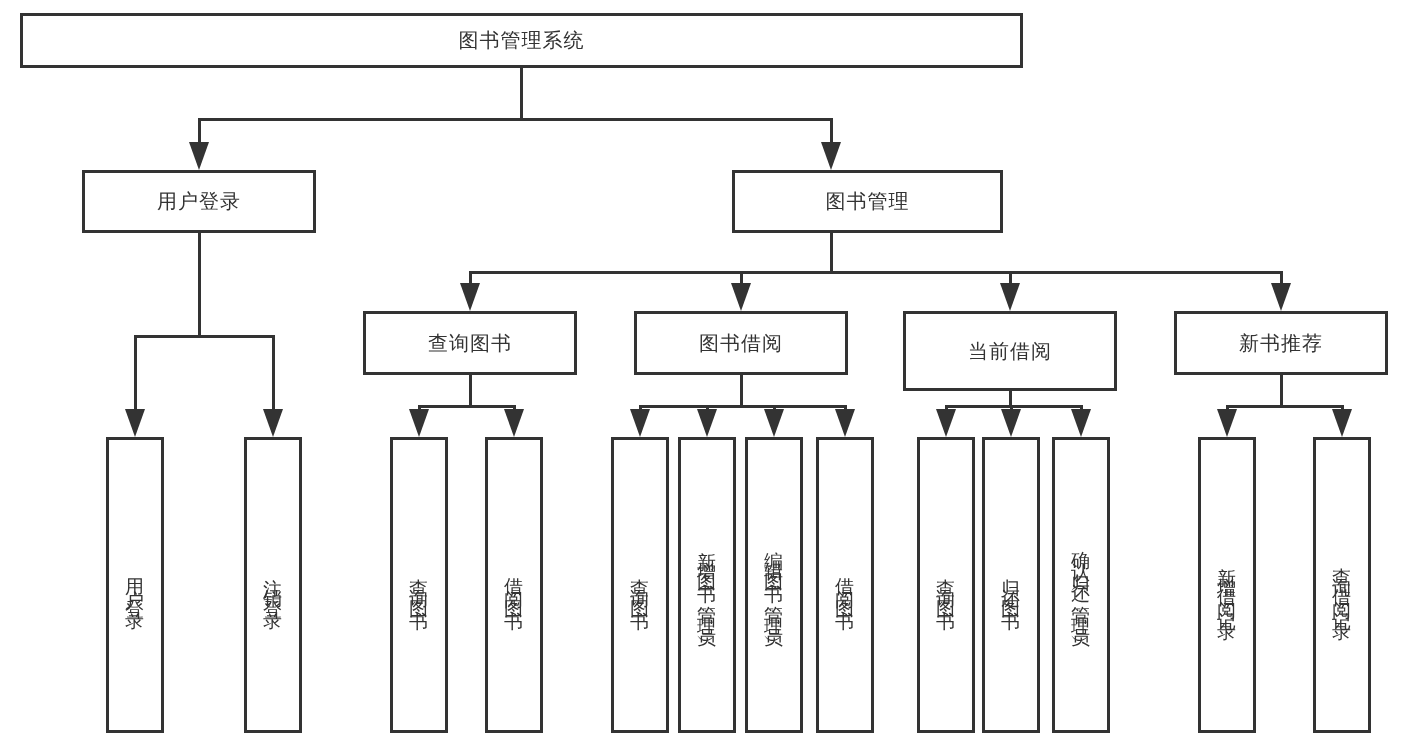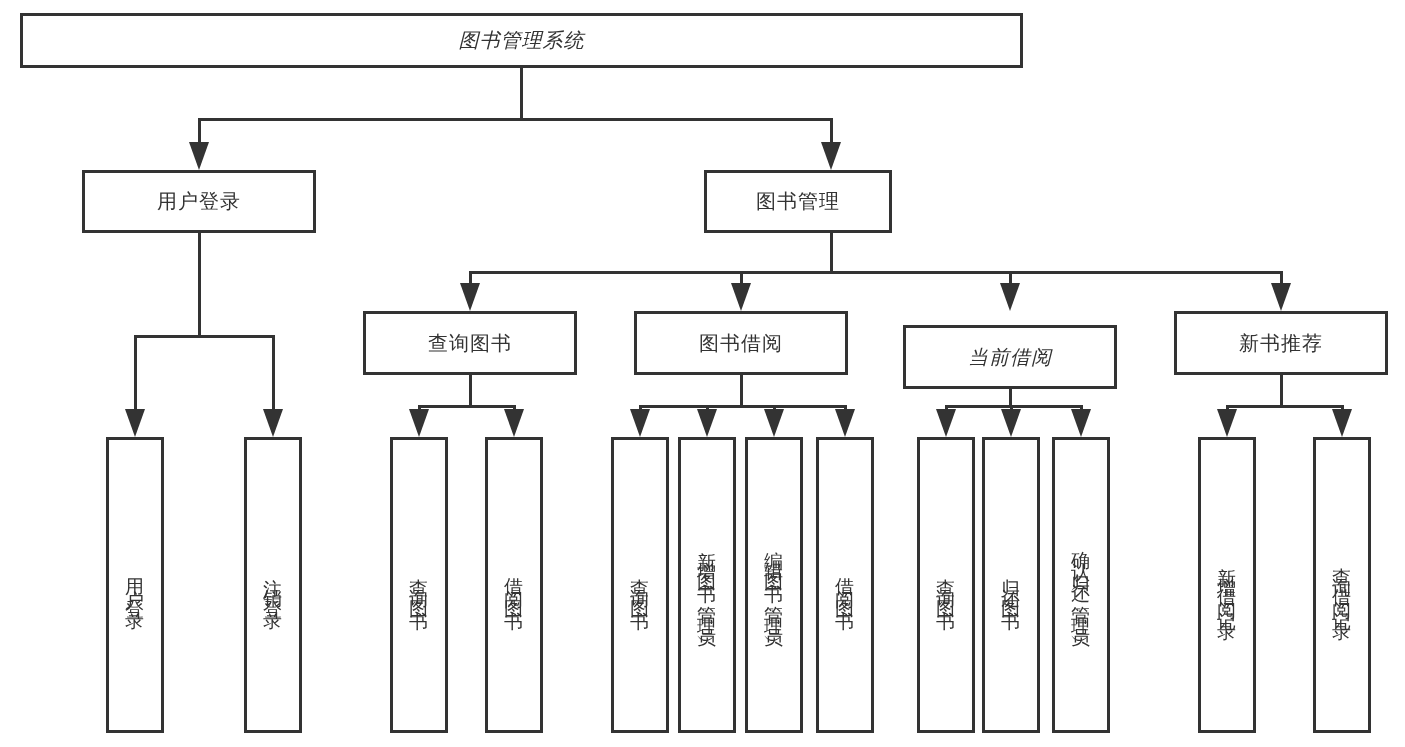--- a/index.html
+++ b/index.html
@@ -29,35 +29,35 @@
     position:absolute; left:1186px; top:713px; z-index:3;
     font-size:19px; color:#a8a8a8; letter-spacing:1px;
     text-shadow:0 1px 2px rgba(255,255,255,0.8);
   }
 </style>
 </head>
 <body>
 
 <div class="canvas">
 
-  <div class="box" style="left:20px;top:13px;width:1003px;height:55px;font-style:italic;">
+  <div class="box" style="left:20px;top:13px;width:1003px;height:55px;">
     <span>图书管理系统</span>
   </div>
 
   <div class="vl" style="left:520px;top:68px;height:50px;"></div>
   <div class="hl" style="left:198px;top:118px;width:635px;"></div>
   <div class="vl" style="left:198px;top:118px;height:27px;"></div>
   <div class="arr" style="left:189px;top:142px;"></div>
   <div class="vl" style="left:830px;top:118px;height:27px;"></div>
   <div class="arr" style="left:821px;top:142px;"></div>
 
   <div class="box" style="left:82px;top:170px;width:234px;height:63px;">
     <span>用户登录</span>
   </div>
-  <div class="box" style="left:704px;top:170px;width:188px;height:63px;text-align:right;">
+  <div class="box" style="left:732px;top:170px;width:271px;height:63px;text-align:right;">
     <span>图书管理</span>
   </div>
 
   <div class="vl" style="left:198px;top:233px;height:105px;"></div>
   <div class="hl" style="left:134px;top:335px;width:141px;"></div>
   <div class="vl" style="left:134px;top:335px;height:74px;"></div>
   <div class="arr" style="left:125px;top:409px;"></div>
   <div class="vl" style="left:272px;top:335px;height:74px;"></div>
   <div class="arr" style="left:263px;top:409px;"></div>
 
@@ -71,21 +71,21 @@
   <div class="arr" style="left:1000px;top:283px;"></div>
   <div class="vl" style="left:1280px;top:271px;height:14px;"></div>
   <div class="arr" style="left:1271px;top:283px;"></div>
 
   <div class="box" style="left:363px;top:311px;width:214px;height:64px;">
     <span>查询图书</span>
   </div>
   <div class="box" style="left:634px;top:311px;width:214px;height:64px;">
     <span>图书借阅</span>
   </div>
-  <div class="box" style="left:903px;top:325px;width:214px;height:64px;font-style:italic;">
+  <div class="box" style="left:903px;top:311px;width:214px;height:80px;">
     <span>当前借阅</span>
   </div>
   <div class="box" style="left:1174px;top:311px;width:214px;height:64px;">
     <span>新书推荐</span>
   </div>
 
   <div class="vl" style="left:469px;top:375px;height:33px;"></div>
   <div class="vl" style="left:740px;top:375px;height:33px;"></div>
   <div class="vl" style="left:1009px;top:375px;height:33px;"></div>
   <div class="vl" style="left:1280px;top:375px;height:33px;"></div>

